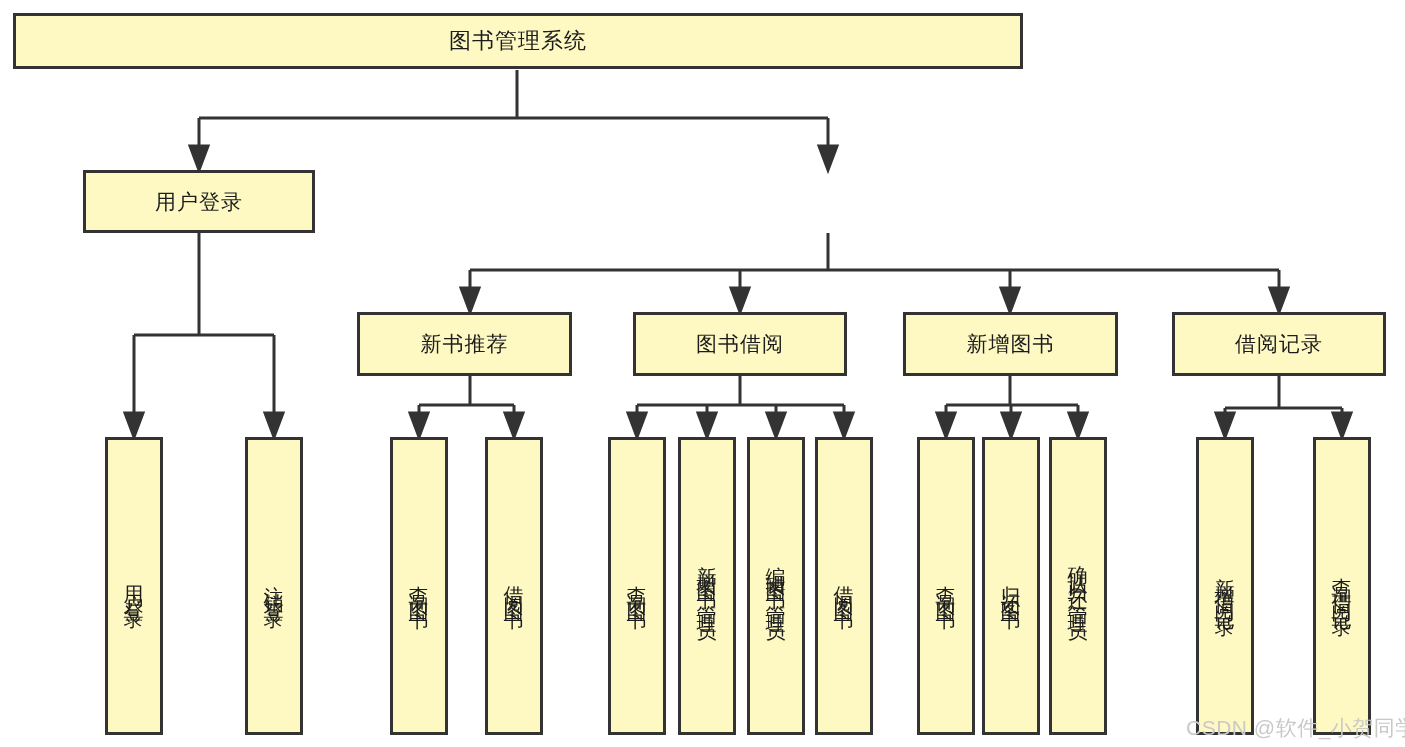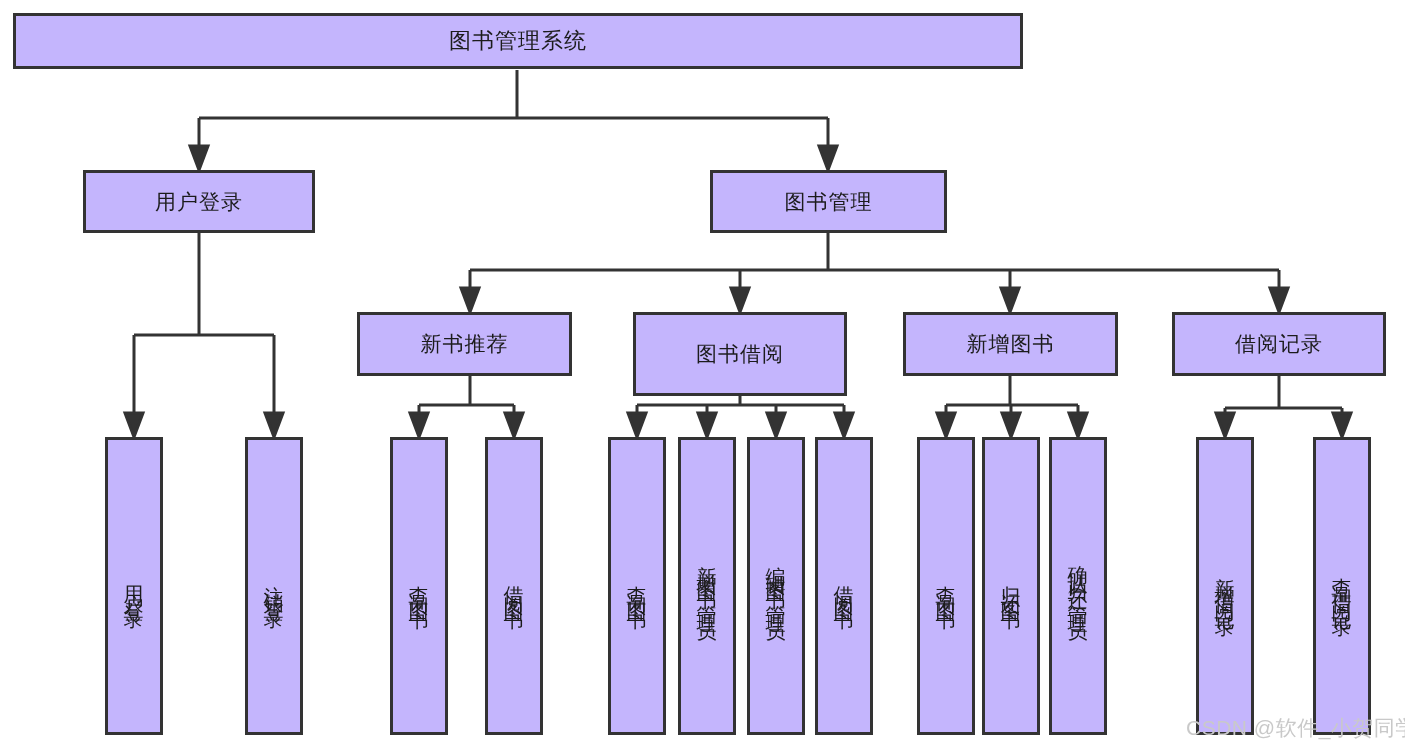--- a/index.html
+++ b/index.html
@@ -13,21 +13,21 @@
   }
   .wires {
     position: absolute;
     left: 0; top: 0;
     width: 1405px; height: 747px;
   }
   .box {
     position: absolute;
     box-sizing: border-box;
     border: 3px solid #333333;
-    background: #c4b5fd;
+    background: #fef9c3;
     color: #1c1c1c;
     display: flex;
     align-items: center;
     justify-content: center;
     font-size: 21px;
     letter-spacing: 1px;
     text-align: center;
     white-space: nowrap;
   }
   .hbox { height: 63px; }
@@ -97,24 +97,23 @@
     <g stroke="#333333" stroke-width="3" fill="#333333">
       <path fill="none" d="M1279 376 V408 M1225 408 H1342 M1225 408 V415 M1342 408 V415"></path>
       <polygon points="1216,413 1234,413 1225,437"></polygon>
       <polygon points="1333,413 1351,413 1342,437"></polygon>
     </g>
   </svg>
 
   <div class="box root-box">图书管理系统</div>
 
   <div class="box hbox" style="left:83px; top:170px; width:232px;">用户登录</div>
-  <div class="box hbox" style="left:710px; top:170px; width:237px;">图书管理</div>
 
   <div class="box hbox" style="left:357px; top:312px; width:215px; height:64px;">新书推荐</div>
-  <div class="box hbox" style="left:633px; top:312px; width:214px; height:84px;">图书借阅</div>
+  <div class="box hbox" style="left:633px; top:312px; width:214px; height:64px;">图书借阅</div>
   <div class="box hbox" style="left:903px; top:312px; width:215px; height:64px;">新增图书</div>
   <div class="box hbox" style="left:1172px; top:312px; width:214px; height:64px;">借阅记录</div>
 
   <div class="box vbox" style="left:105px;">用户登录</div>
   <div class="box vbox" style="left:245px;">注销登录</div>
 
   <div class="box vbox" style="left:390px;">查询图书</div>
   <div class="box vbox" style="left:485px;">借阅图书</div>
 
   <div class="box vbox" style="left:608px;">查询图书</div>

